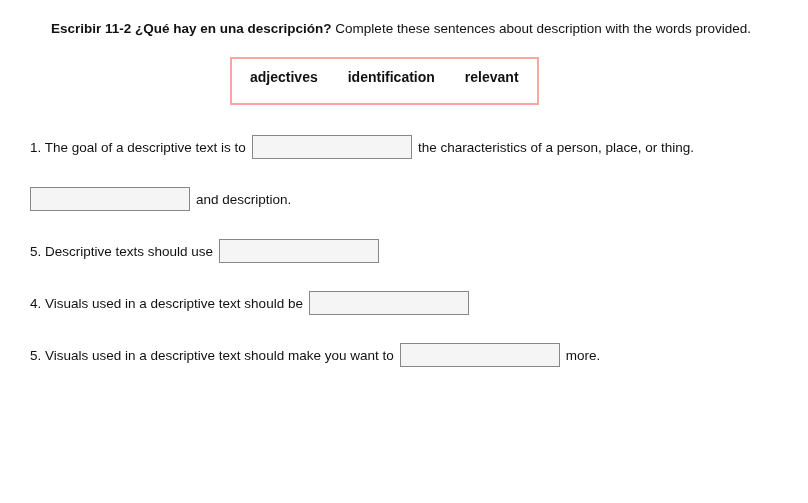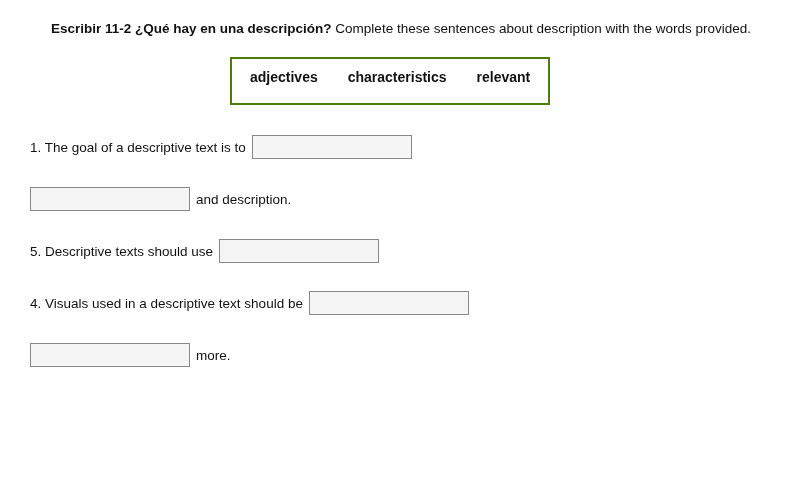--- a/index.html
+++ b/index.html
@@ -23,21 +23,21 @@
       margin-bottom: 18px;
       line-height: 1.4;
       padding-left: 21px;
     }
 
     .header strong {
       font-weight: bold;
     }
 
     .word-box {
-      border: 2px solid #4d7c0f;
+      border: 2px solid #fca5a5;
       display: inline-block;
       padding: 10px 18px;
       margin-left: 200px;
       margin-bottom: 30px;
       min-width: 280px;
     }
 
     .word-box-row {
       display: flex;
       gap: 30px;
@@ -81,45 +81,47 @@
 
 <div class="header">
   <span><strong>Escribir 11-2 ¿Qué hay en una descripción?</strong></span>
   <span> <span>Complete these sentences about description with the words provided.</span></span>
 </div>
 
 
 <div class="word-box">
   <div class="word-box-row">
     <span class="word-item">adjectives</span>
-    <span class="word-item">characteristics</span>
+    <span class="word-item">identification</span>
     <span class="word-item">relevant</span>
   </div>
 </div>
 
 
 <div class="sentence-block">
   <span class="sentence-label">1. The goal of a descriptive text is to</span>
   <input type="text" class="fill-blank" style="">
+  <span class="sentence-label">the characteristics of a person, place, or thing.</span>
 </div>
 
 <div class="sentence-block">
   <input type="text" class="fill-blank" style="">
   <span class="sentence-label">and description.</span>
 </div>
 
 <div class="sentence-block">
   <span class="sentence-label">5. Descriptive texts should use</span>
   <input type="text" class="fill-blank" style="">
 </div>
 
 <div class="sentence-block">
   <span class="sentence-label">4. Visuals used in a descriptive text should be</span>
   <input type="text" class="fill-blank" style="">
 </div>
 
 <div class="sentence-block">
+  <span class="sentence-label">5. Visuals used in a descriptive text should make you want to</span>
   <input type="text" class="fill-blank" style="">
   <span class="sentence-label">more.</span>
 </div>
 
 
 
 
 </body></html>

